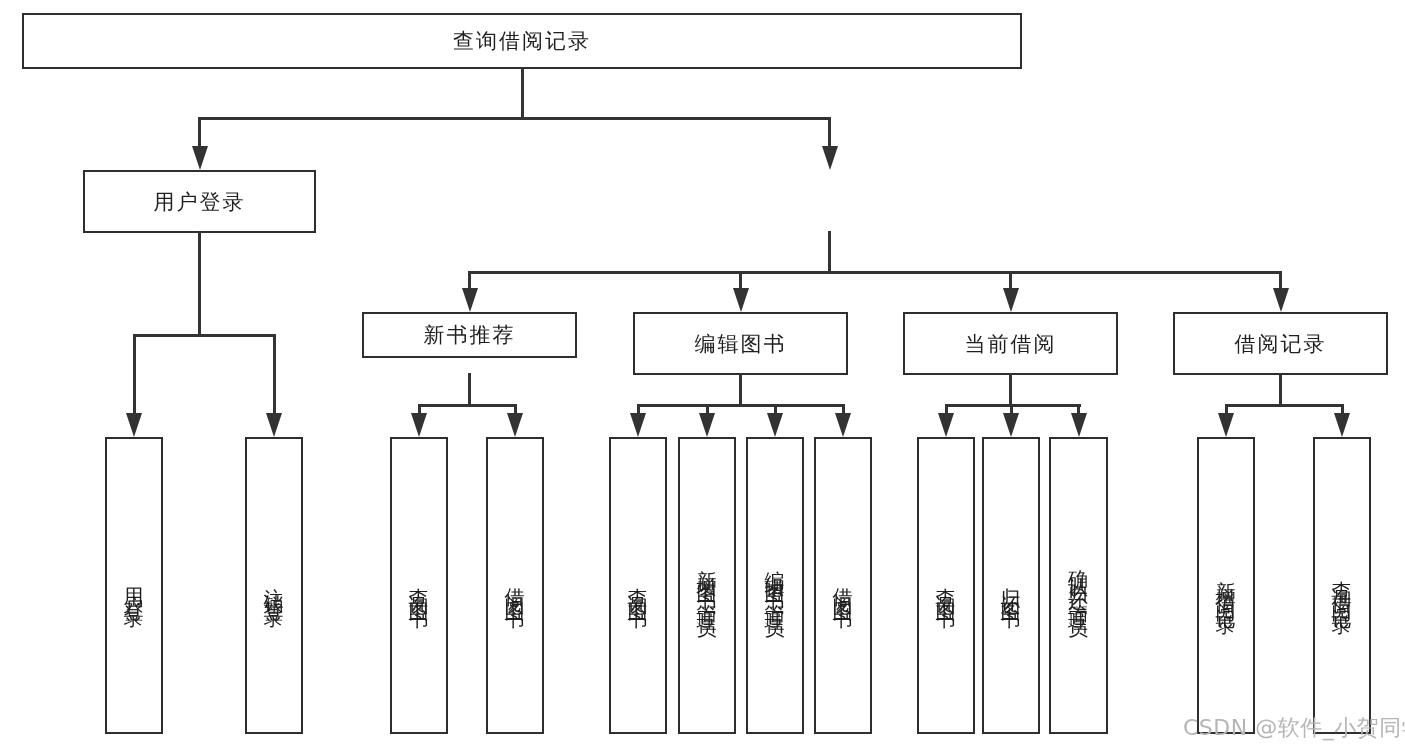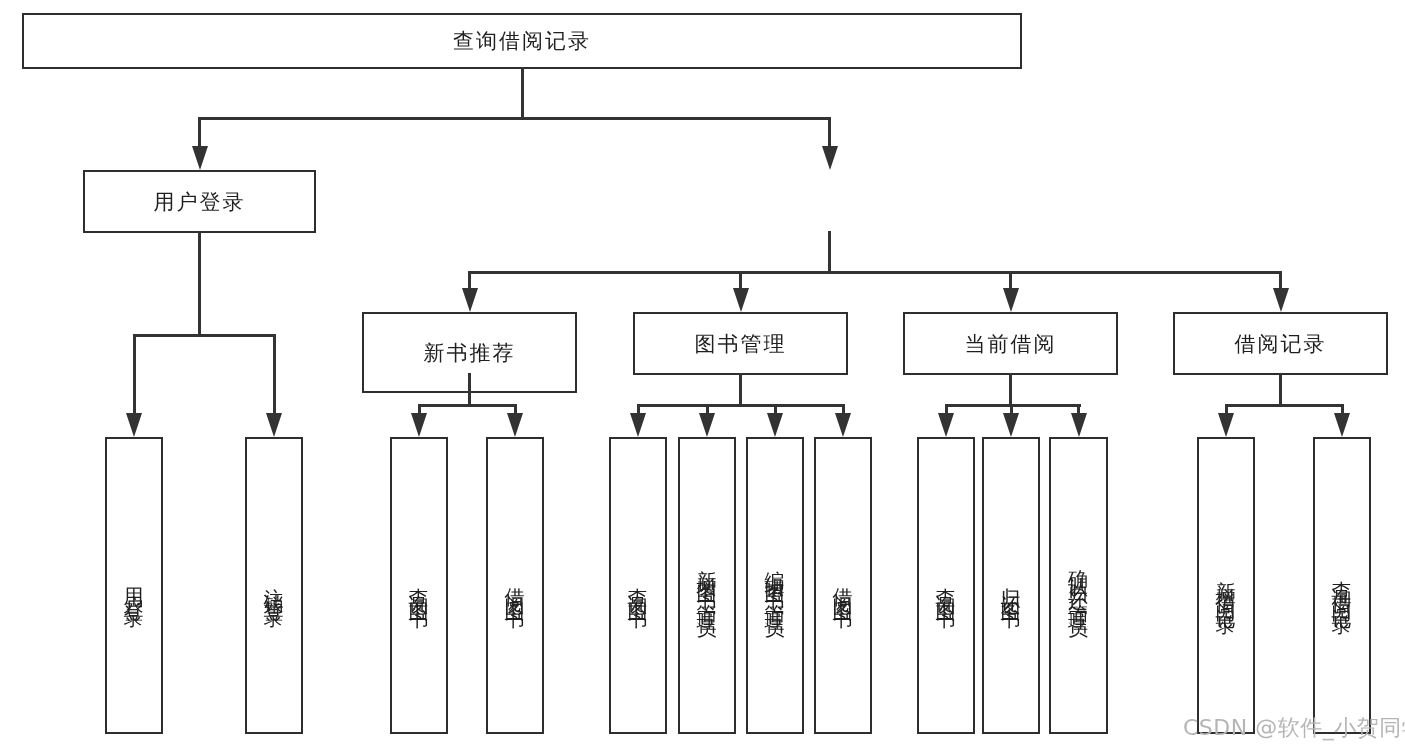--- a/index.html
+++ b/index.html
@@ -83,22 +83,22 @@
   <div class="line" style="left:468px; top:271px; width:814px; height:3px;"></div>
   <div class="line" style="left:468px; top:272px; width:3px; height:20px;"></div>
   <div class="arrow" style="left:461.5px; top:288px;"></div>
   <div class="line" style="left:739px; top:272px; width:3px; height:20px;"></div>
   <div class="arrow" style="left:732.5px; top:288px;"></div>
   <div class="line" style="left:1009px; top:272px; width:3px; height:20px;"></div>
   <div class="arrow" style="left:1002.5px; top:288px;"></div>
   <div class="line" style="left:1279px; top:272px; width:3px; height:20px;"></div>
   <div class="arrow" style="left:1272.5px; top:288px;"></div>
 
-  <div class="box" style="left:362px; top:312px; width:215px; height:81px;">新书推荐</div>
-  <div class="box" style="left:633px; top:312px; width:215px; height:63px;">图书管理</div>
+  <div class="box" style="left:362px; top:312px; width:215px; height:46px;">新书推荐</div>
+  <div class="box" style="left:633px; top:312px; width:215px; height:63px;">编辑图书</div>
   <div class="box" style="left:1173px; top:312px; width:215px; height:63px;">借阅记录</div>
   <div class="box" style="left:903px; top:312px; width:215px; height:63px;">当前借阅</div>
 
   <div class="line" style="left:468px; top:373px; width:3px; height:33px;"></div>
   <div class="line" style="left:417.5px; top:404px; width:99px; height:3px;"></div>
   <div class="line" style="left:417.5px; top:404px; width:3px; height:13px;"></div>
   <div class="arrow" style="left:411px; top:413px;"></div>
   <div class="line" style="left:513.5px; top:404px; width:3px; height:13px;"></div>
   <div class="arrow" style="left:507px; top:413px;"></div>
 

